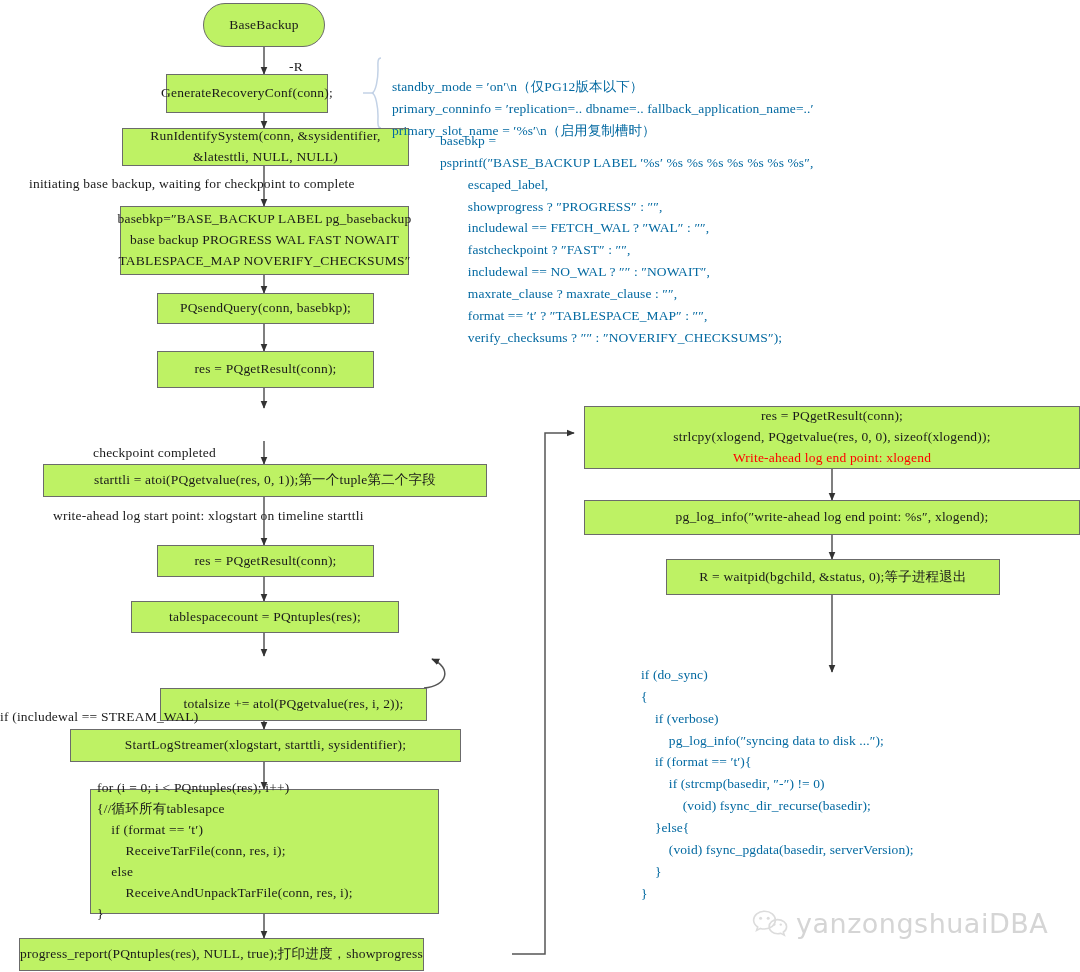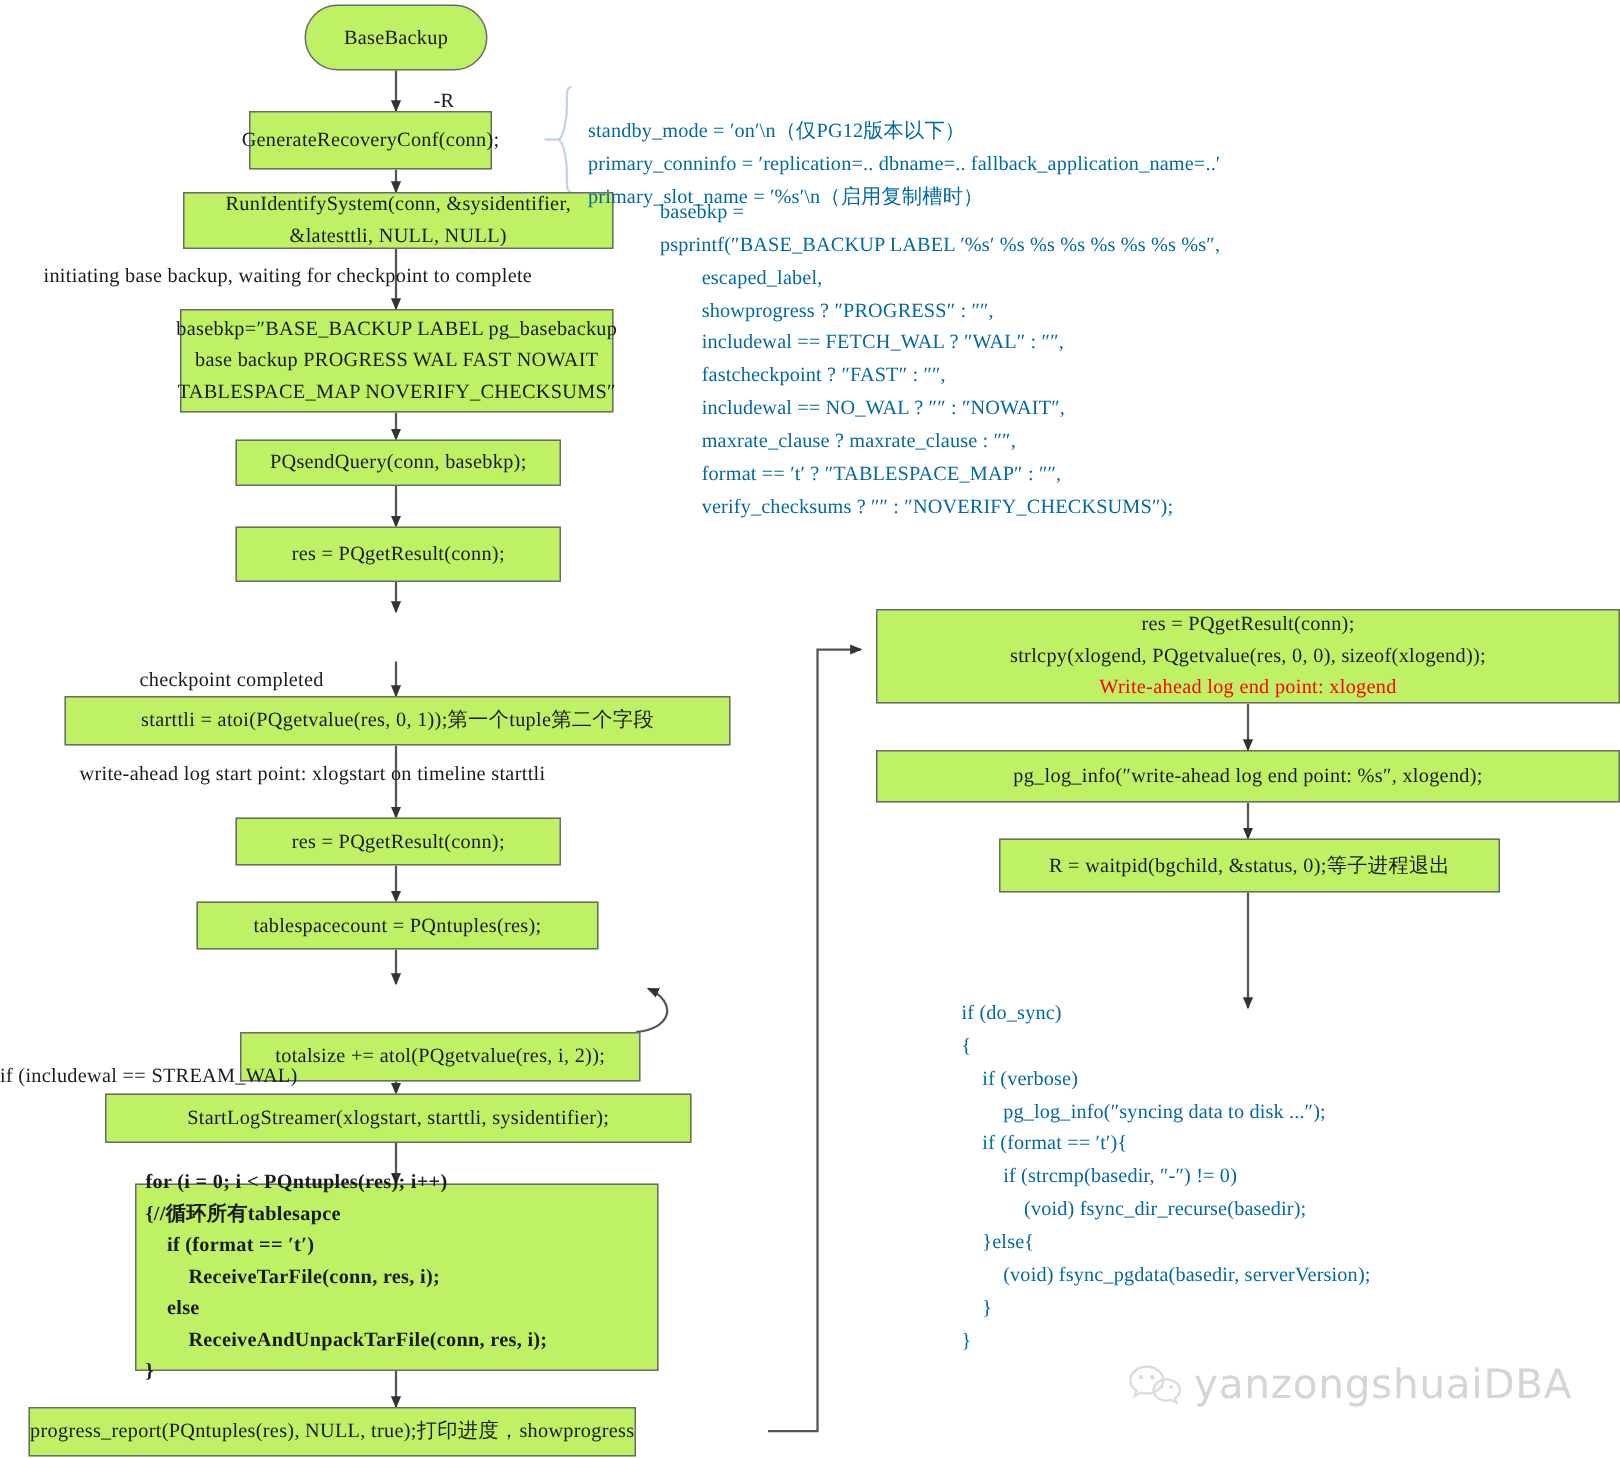--- a/index.html
+++ b/index.html
@@ -178,21 +178,21 @@
   </div>
 
   <div class="node" style="left:113px; top:688px; width:267px; height:33px;margin-left:47px;">
     <span>totalsize += atol(PQgetvalue(res, i, 2));</span>
   </div>
 
   <div class="node" style="left:70px; top:729px; width:391px; height:33px;">
     <span>StartLogStreamer(xlogstart, starttli, sysidentifier);</span>
   </div>
 
-  <div class="node leftalign" style="left:90px; top:789px; width:349px; height:125px;font-weight:bold;">
+  <div class="node leftalign" style="left:90px; top:789px; width:349px; height:125px;">
     <span>for (i = 0; i &lt; PQntuples(res); i++)
 {//循环所有tablesapce
     if (format == ′t′)
         ReceiveTarFile(conn, res, i);
     else
         ReceiveAndUnpackTarFile(conn, res, i);
 }</span>
   </div>
 
   <div class="node" style="left:19px; top:938px; width:405px; height:33px;">

